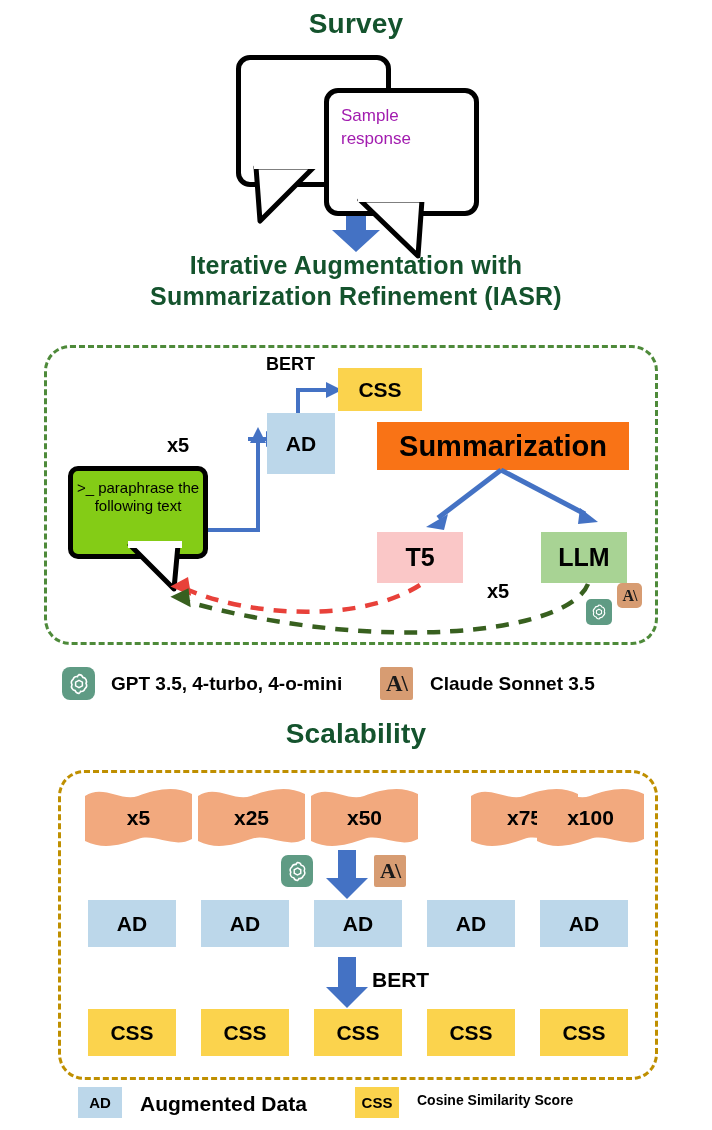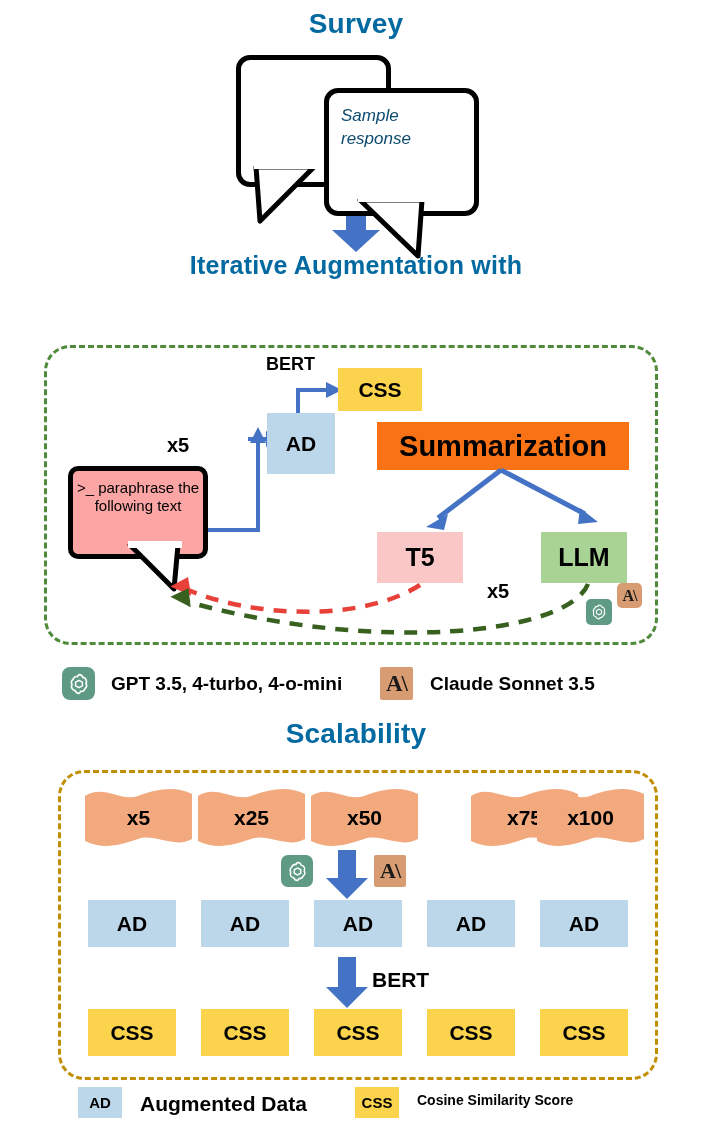--- a/index.html
+++ b/index.html
@@ -1,27 +1,27 @@
 <!DOCTYPE html>
 <html><head>
 <meta charset="utf-8">
 <style>
   html,body{margin:0;padding:0;background:#ffffff;}
   body{width:712px;height:1130px;position:relative;overflow:hidden;
        font-family:"Liberation Sans",sans-serif;color:#000;}
   .abs{position:absolute;}
-  .ttl{font-weight:bold;color:#0369a1;text-align:center;width:100%;left:0;letter-spacing:.2px;}
+  .ttl{font-weight:bold;color:#14532d;text-align:center;width:100%;left:0;letter-spacing:.2px;}
 
   
   #survey-title{top:8px;font-size:28px;}
   #bubbles{left:236px;top:55px;width:245px;height:160px;}
   .bub{position:absolute;background:#fff;border:5px solid #000;border-radius:14px;}
   #bub-back{left:0;top:0;width:145px;height:122px;}
   #bub-front{left:88px;top:33px;width:145px;height:118px;z-index:3;}
-  .bub-text{position:absolute;left:12px;top:12px;width:120px;font-size:17px;line-height:1.35;color:#0c4a6e;font-style:italic;}
+  .bub-text{position:absolute;left:12px;top:12px;width:120px;font-size:17px;line-height:1.35;color:#a21caf;}
   .tail{position:absolute;z-index:4;}
   #mask-back{position:absolute;left:88px;top:33px;width:145px;height:118px;background:#fff;border-radius:14px;z-index:2;}
 
   
   .darrow{position:absolute;}
   #arrow-survey{left:330px;top:200px;}
 
   #iasr-title{top:250px;font-size:25px;line-height:1.22;}
 
   
@@ -34,21 +34,21 @@
   #box-css{left:338px;top:368px;width:84px;height:43px;background:#fbd34d;font-size:21px;}
   #box-summ{left:377px;top:422px;width:252px;height:48px;background:#f97316;font-size:29px;}
   #box-t5{left:377px;top:532px;width:86px;height:51px;background:#fac7c7;font-size:25px;}
   #box-llm{left:541px;top:532px;width:86px;height:51px;background:#a8d394;font-size:25px;}
 
   #lbl-bert{left:266px;top:354px;font-size:18px;font-weight:bold;}
   #lbl-x5-a{left:167px;top:434px;font-size:20px;font-weight:bold;}
   #lbl-x5-b{left:487px;top:580px;font-size:20px;font-weight:bold;}
 
   
-  #prompt{left:68px;top:466px;width:130px;height:83px;background:#fca5a5;border:5px solid #000;border-radius:10px;}
+  #prompt{left:68px;top:466px;width:130px;height:83px;background:#84cc16;border:5px solid #000;border-radius:10px;}
   #prompt-text{position:absolute;left:0;top:8px;width:130px;text-align:center;font-size:15px;line-height:1.2;}
 
   
   .badge{position:absolute;display:flex;align-items:center;justify-content:center;border-radius:5px;}
   .badge-gpt{background:#5f9b84;}
   .badge-claude{background:#d79c72;color:#1a1a1a;font-weight:bold;}
   .claude-glyph{font-family:"Liberation Serif",serif;font-weight:bold;letter-spacing:-1px;}
 
   
   #legend-models{left:62px;top:665px;width:600px;height:40px;}
@@ -95,20 +95,21 @@
     <rect x="2" y="0" width="68" height="6" fill="#ffffff"></rect>
   </svg>
 </div>
 
 <svg class="darrow" id="arrow-survey" width="52" height="54">
   <polygon points="16,0 36,0 36,30 50,30 26,52 2,30 16,30" fill="#4472c4"></polygon>
 </svg>
 
 <div class="abs ttl" id="iasr-title">
   <div>Iterative Augmentation with</div>
+  <div>Summarization Refinement (IASR)</div>
 </div>
 
 <div class="abs" id="iasr-box"></div>
 
 <svg class="abs" style="left:196px;top:425px;" width="80" height="115">
   <path d="M0,105 L62,105 L62,16" stroke="#4472c4" stroke-width="4" fill="none"></path>
   <polygon points="62,2 54,18 70,18" fill="#4472c4"></polygon>
   <path d="M62,16 L74,16" stroke="#4472c4" stroke-width="4" fill="none" opacity="0"></path>
 </svg>
 <svg class="abs" style="left:248px;top:428px;" width="36" height="20">

